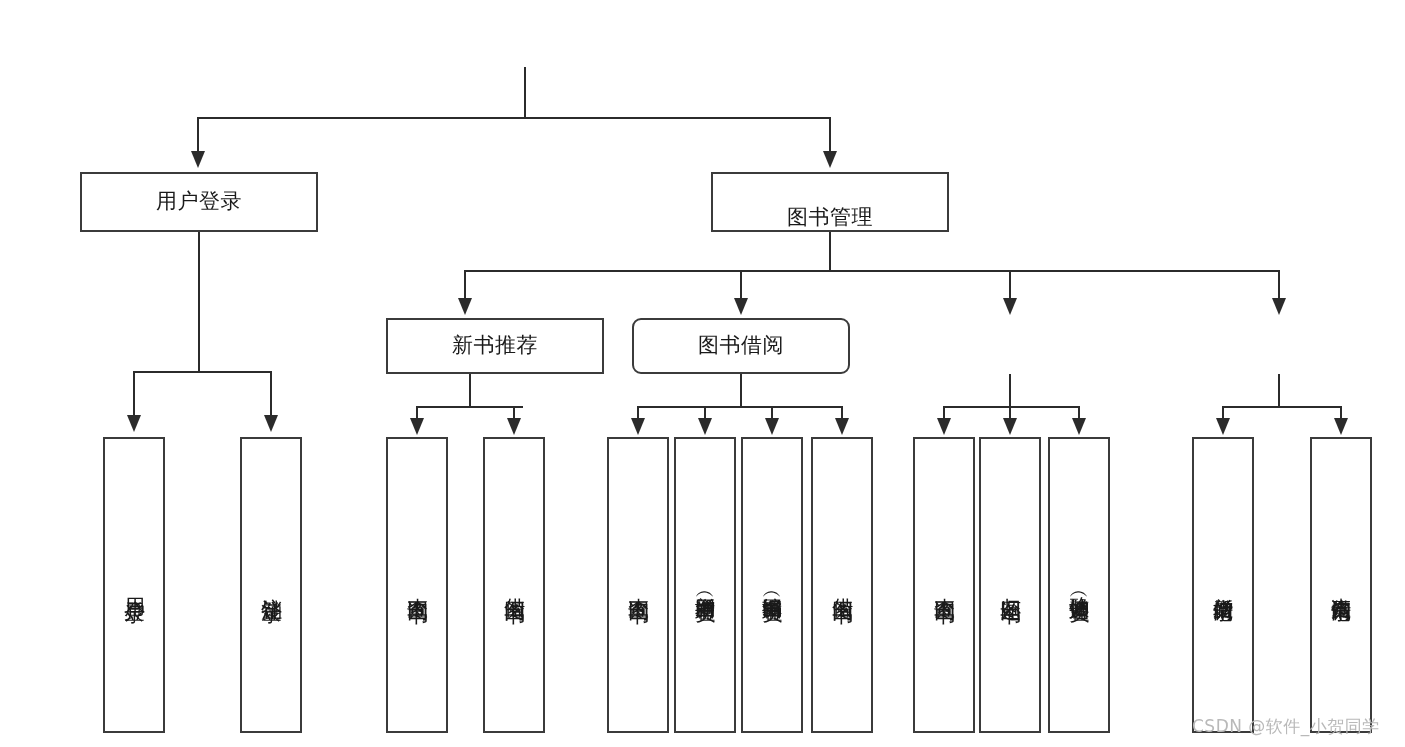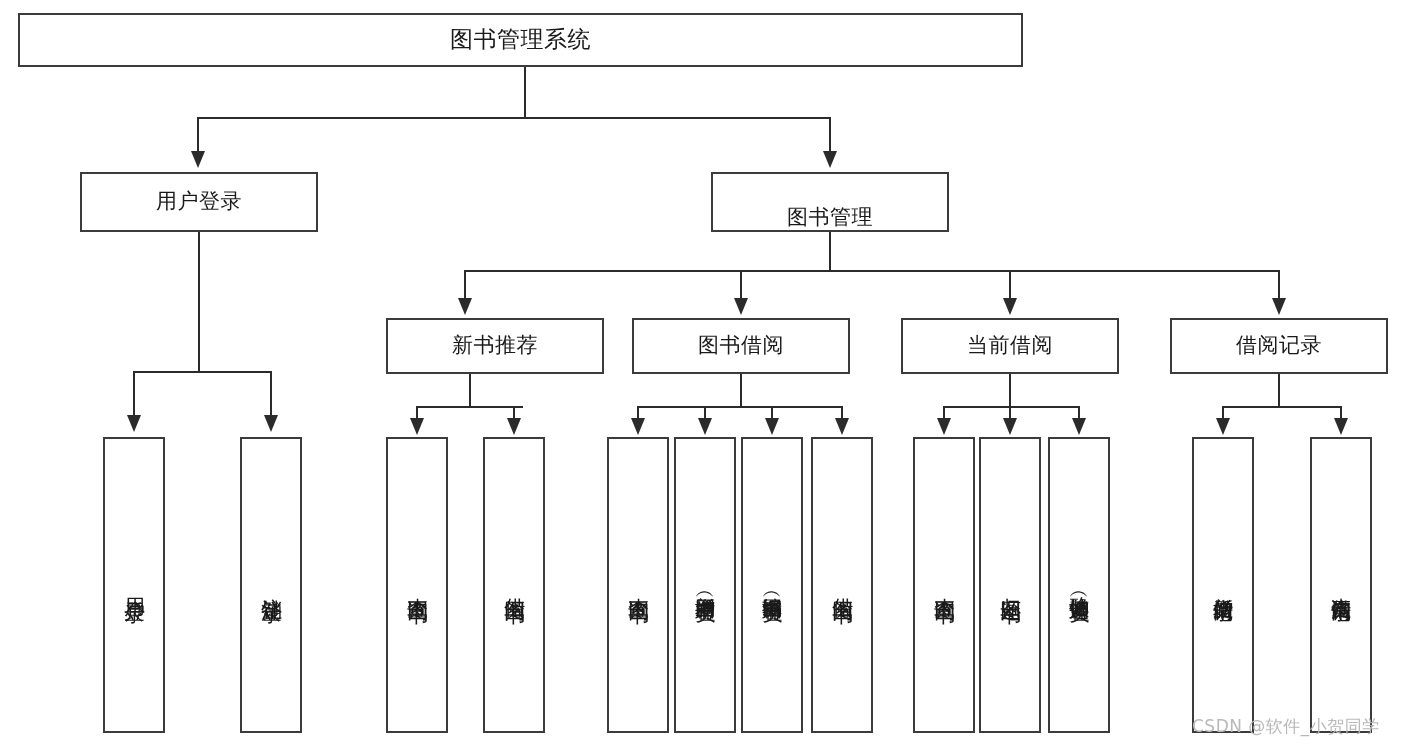--- a/index.html
+++ b/index.html
@@ -78,23 +78,20 @@
     white-space:nowrap;
     letter-spacing:.5px;
     pointer-events:none;
   }
 </style>
 </head>
 <body>
 
 <div id="canvas">
 
-  <div class="node root" style="left:18px;top:13px;width:1005px;height:54px;">
-    <span class="lbl">图书管理系统</span>
-  </div>
 
   <div class="seg vline" style="left:524px;top:67px;height:51px;"></div>
   <div class="seg hline" style="left:197px;top:117px;width:632px;"></div>
   <div class="seg vline" style="left:197px;top:117px;height:36px;"></div>
   <div class="arrow" style="left:191px;top:151px;"></div>
   <div class="seg vline" style="left:829px;top:117px;height:36px;"></div>
   <div class="arrow" style="left:823px;top:151px;"></div>
 
   <div class="node lvl1" style="left:80px;top:172px;width:238px;height:60px;">
     <span class="lbl">用户登录</span>
@@ -117,28 +114,22 @@
   <div class="seg vline" style="left:740px;top:270px;height:30px;"></div>
   <div class="arrow" style="left:734px;top:298px;"></div>
   <div class="seg vline" style="left:1009px;top:270px;height:30px;"></div>
   <div class="arrow" style="left:1003px;top:298px;"></div>
   <div class="seg vline" style="left:1278px;top:270px;height:30px;"></div>
   <div class="arrow" style="left:1272px;top:298px;"></div>
 
   <div class="node lvl2" style="left:361px;top:318px;width:218px;height:56px;margin-left:25px;">
     <span class="lbl">新书推荐</span>
   </div>
-  <div class="node lvl2" style="left:632px;top:318px;width:218px;height:56px;">
+  <div class="node lvl2" style="left:632px;top:318px;width:218px;height:56px;border-radius:9px;">
     <span class="lbl">图书借阅</span>
-  </div>
-  <div class="node lvl2" style="left:901px;top:318px;width:218px;height:56px;">
-    <span class="lbl">当前借阅</span>
-  </div>
-  <div class="node lvl2" style="left:1170px;top:318px;width:218px;height:56px;">
-    <span class="lbl">借阅记录</span>
   </div>
 
   <div class="seg vline" style="left:469px;top:374px;height:33px;"></div>
   <div class="seg hline" style="left:416px;top:406px;width:107px;"></div>
   <div class="seg vline" style="left:416px;top:406px;height:14px;"></div>
   <div class="arrow" style="left:410px;top:418px;"></div>
   <div class="seg vline" style="left:513px;top:406px;height:14px;"></div>
   <div class="arrow" style="left:507px;top:418px;"></div>
 
   <div class="seg vline" style="left:740px;top:374px;height:33px;"></div>

